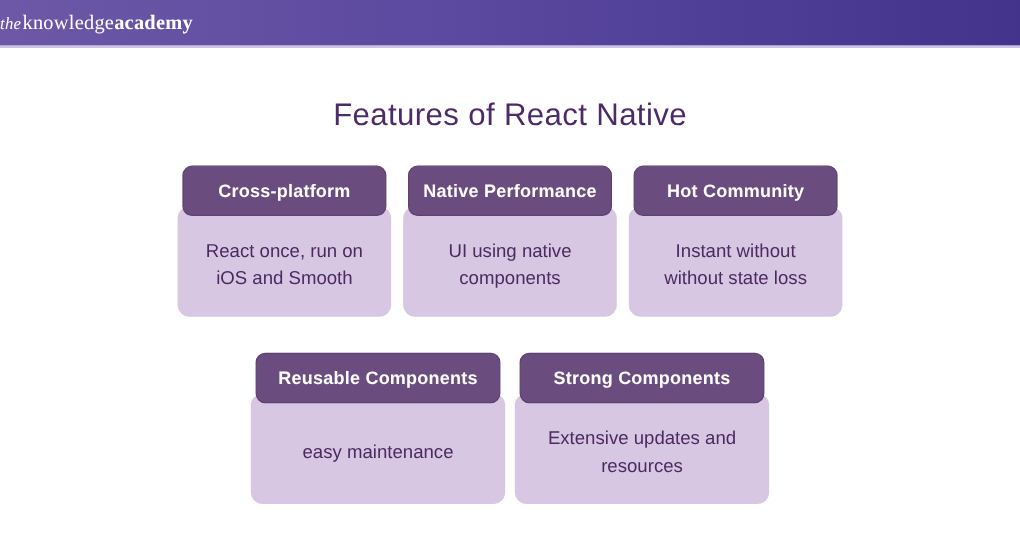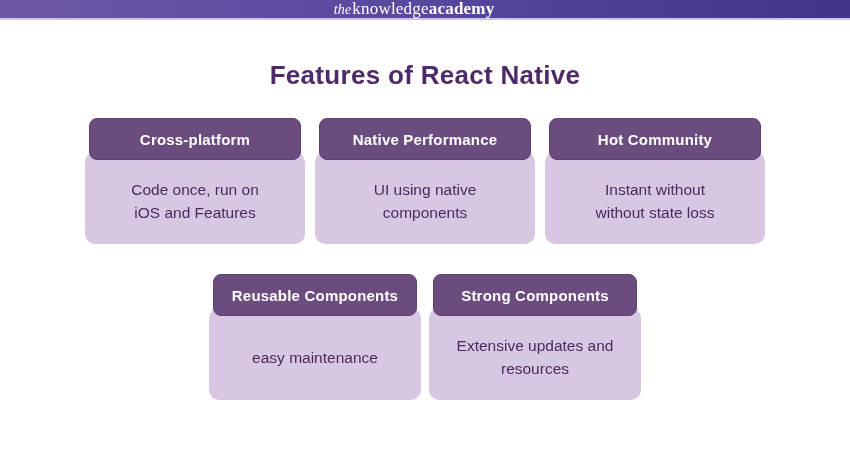--- a/index.html
+++ b/index.html
@@ -2,57 +2,57 @@
 <html><head>
 <meta charset="utf-8">
 <style>
   * { margin: 0; padding: 0; box-sizing: border-box; }
   html, body { width: 850px; height: 450px; overflow: hidden; }
   body {
     background: #ffffff;
     font-family: "Liberation Sans", "DejaVu Sans", sans-serif;
   }
   .topbar {
-    height: 20px;
+    height: 40px;
     background: linear-gradient(90deg, #6C58A6 0%, #5B49A0 45%, #43338A 100%);
     border-bottom: 2px solid #CCC4E4;
     display: flex;
     align-items: center;
-    justify-content: center;
+    justify-content: flex-start;
     padding-right: 22px;
   }
   .logo {
     color: #ffffff;
     font-family: "Liberation Serif", "DejaVu Serif", serif;
     font-size: 17px;
     white-space: nowrap;
     letter-spacing: 0.2px;
   }
   .logo .the {
     font-style: italic;
     font-size: 14px;
     margin-right: 1px;
   }
   .logo .academy { font-weight: 700; }
   .page-title {
     margin-top: 40px;
     text-align: center;
     font-size: 26px;
     line-height: 1.2;
-    font-weight: 700;
+    font-weight: 400;
     color: #4D2A68;
     letter-spacing: 0.3px;
   }
   .cards-row {
     display: flex;
     justify-content: center;
   }
   .row-1 { margin-top: 27px; gap: 10px; }
   .row-2 { margin-top: 30px; gap: 8px; }
-  .card { width: 220px; }
+  .card { width: 178px; }
   .row-2 .card { width: 212px; }
   .card-header {
     position: relative;
     z-index: 1;
     height: 42px;
     margin: 0 4px;
     background: #6B4C7F;
     border: 1px solid #5E4072;
     border-radius: 8px;
     display: flex;
@@ -90,22 +90,22 @@
 <h1 class="page-title">Features of React Native</h1>
 
 <main>
   <div class="cards-row row-1">
 
     <div class="card">
       <div class="card-header">
         <span>Cross-platform</span>
       </div>
       <div class="card-body">
-        <div>Code once, run on</div>
-        <div>iOS and Features</div>
+        <div>React once, run on</div>
+        <div>iOS and Smooth</div>
       </div>
     </div>
 
     <div class="card">
       <div class="card-header">
         <span>Native Performance</span>
       </div>
       <div class="card-body">
         <div>UI using native</div>
         <div>components</div>

